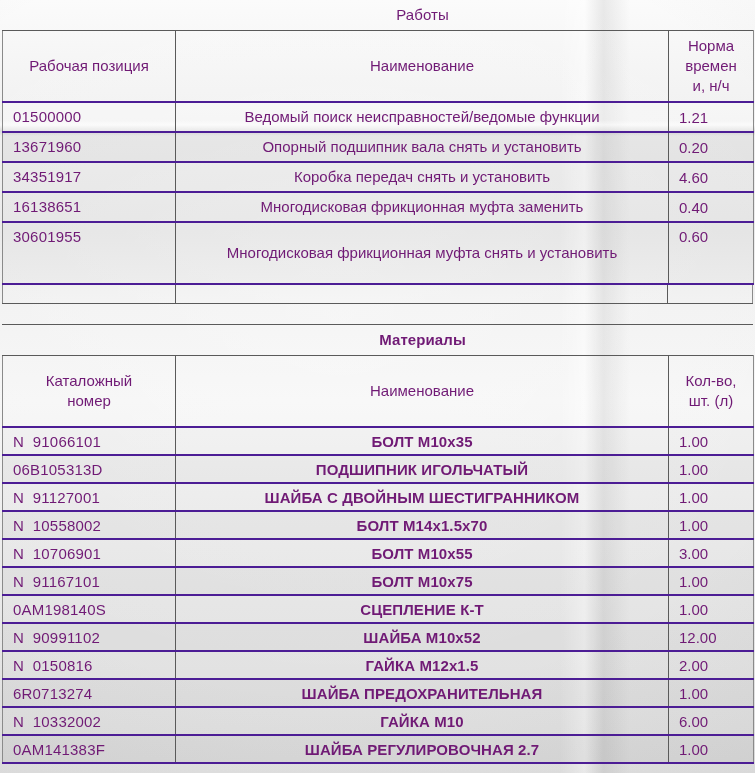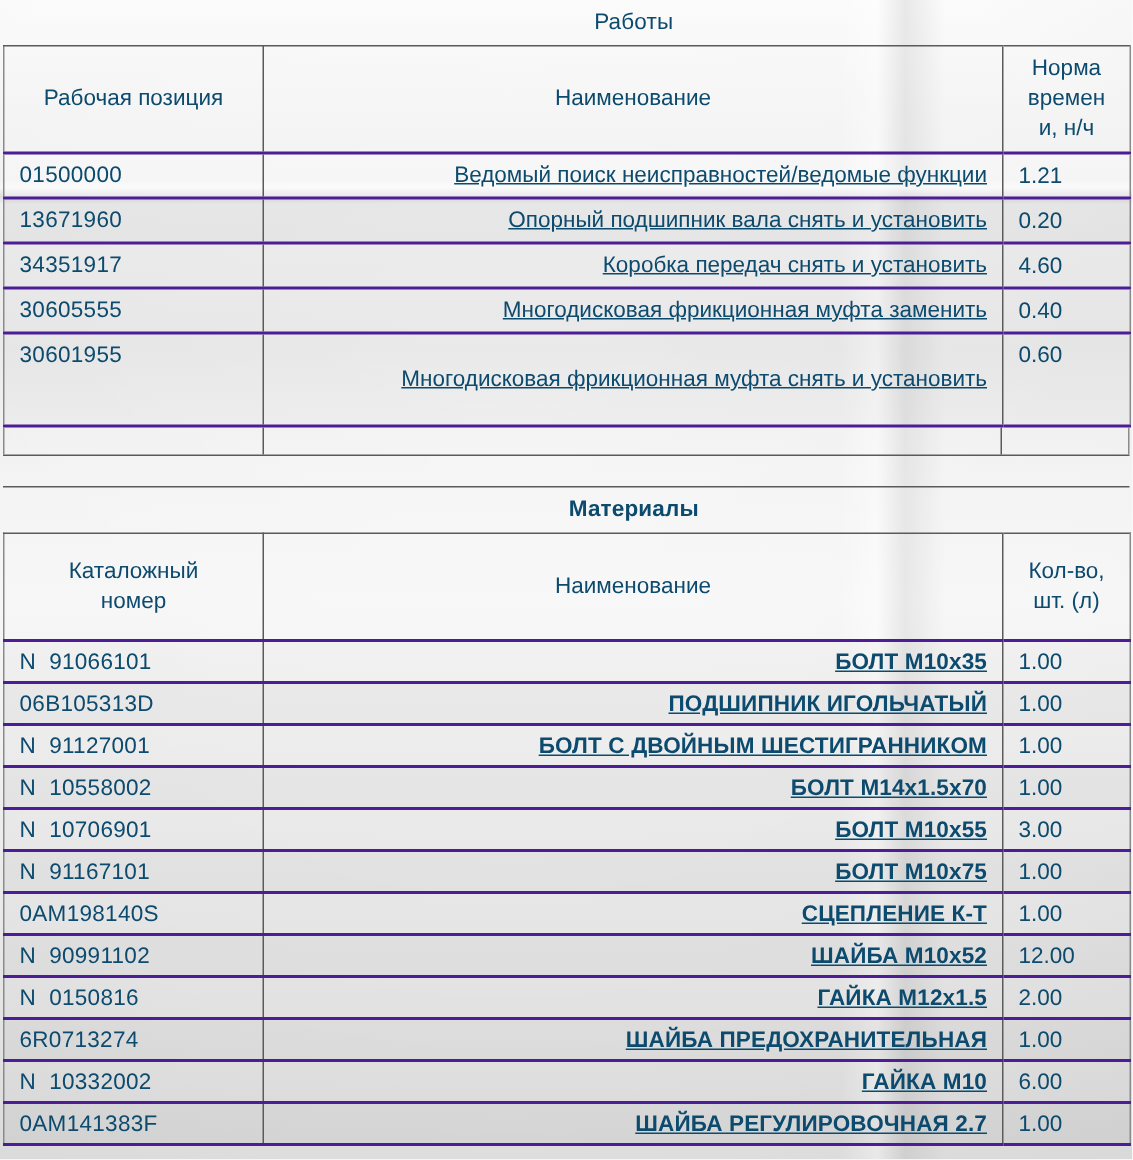--- a/index.html
+++ b/index.html
@@ -9,21 +9,21 @@
   }
   body {
     font-family: "Liberation Sans", sans-serif;
   }
   #page {
     position: relative;
     width: 755px;
     height: 773px;
     overflow: hidden;
     background: #f2f2f2;
-    color: #0c4a6e;
+    color: #701a75;
   }
   
   #paper-base {
     position: absolute;
     inset: 0;
     background:
       linear-gradient(180deg,
         #fbfbfb 0%,
         #f4f4f4 10%,
         #ededed 22%,
@@ -115,21 +115,21 @@
   }
   table.doc thead th.col-code { padding: 0 6px; }
   table.doc thead th.col-qty  { padding: 0 4px; }
 
   td.col-code {
     text-align: left;
     font-size: 15px;
     letter-spacing: 0.2px;
     white-space: pre;
   }
-  td.col-name { text-align: right; font-size: 15px; text-decoration: underline; }
+  td.col-name { text-align: center; font-size: 15px; }
   td.col-qty  { text-align: left; font-size: 15px; padding-right: 14px; }
 
   
   #works-table tbody tr { height: 29px; }
   #works-table tbody tr.tall { height: 62px; }
   #works-table tbody td.col-name { line-height: 20px; }
   #works-table tbody td.col-code { vertical-align: top; padding-top: 5px; }
   #works-table tbody tr.tall td.col-code,
   #works-table tbody tr.tall td.col-qty { vertical-align: top; padding-top: 5px; }
 
@@ -215,21 +215,21 @@
           <td class="col-code">13671960</td>
           <td class="col-name">Опорный подшипник вала снять и установить</td>
           <td class="col-qty">0.20</td>
         </tr>
         <tr class="shade-a">
           <td class="col-code">34351917</td>
           <td class="col-name">Коробка передач снять и установить</td>
           <td class="col-qty">4.60</td>
         </tr>
         <tr class="shade-a">
-          <td class="col-code">30605555</td>
+          <td class="col-code">16138651</td>
           <td class="col-name">Многодисковая фрикционная муфта заменить</td>
           <td class="col-qty">0.40</td>
         </tr>
         <tr class="tall shade-a">
           <td class="col-code">30601955</td>
           <td class="col-name">Многодисковая фрикционная муфта снять и установить</td>
           <td class="col-qty">0.60</td>
         </tr>
       </tbody>
     </table>
@@ -267,21 +267,21 @@
           <td class="col-name">БОЛТ M10x35</td>
           <td class="col-qty">1.00</td>
         </tr>
         <tr class="shade-b">
           <td class="col-code">06B105313D</td>
           <td class="col-name">ПОДШИПНИК ИГОЛЬЧАТЫЙ</td>
           <td class="col-qty">1.00</td>
         </tr>
         <tr class="shade-a">
           <td class="col-code">N  91127001</td>
-          <td class="col-name">БОЛТ С ДВОЙНЫМ ШЕСТИГРАННИКОМ</td>
+          <td class="col-name">ШАЙБА С ДВОЙНЫМ ШЕСТИГРАННИКОМ</td>
           <td class="col-qty">1.00</td>
         </tr>
         <tr class="shade-b">
           <td class="col-code">N  10558002</td>
           <td class="col-name">БОЛТ M14x1.5x70</td>
           <td class="col-qty">1.00</td>
         </tr>
         <tr class="shade-a">
           <td class="col-code">N  10706901</td>
           <td class="col-name">БОЛТ M10x55</td>

